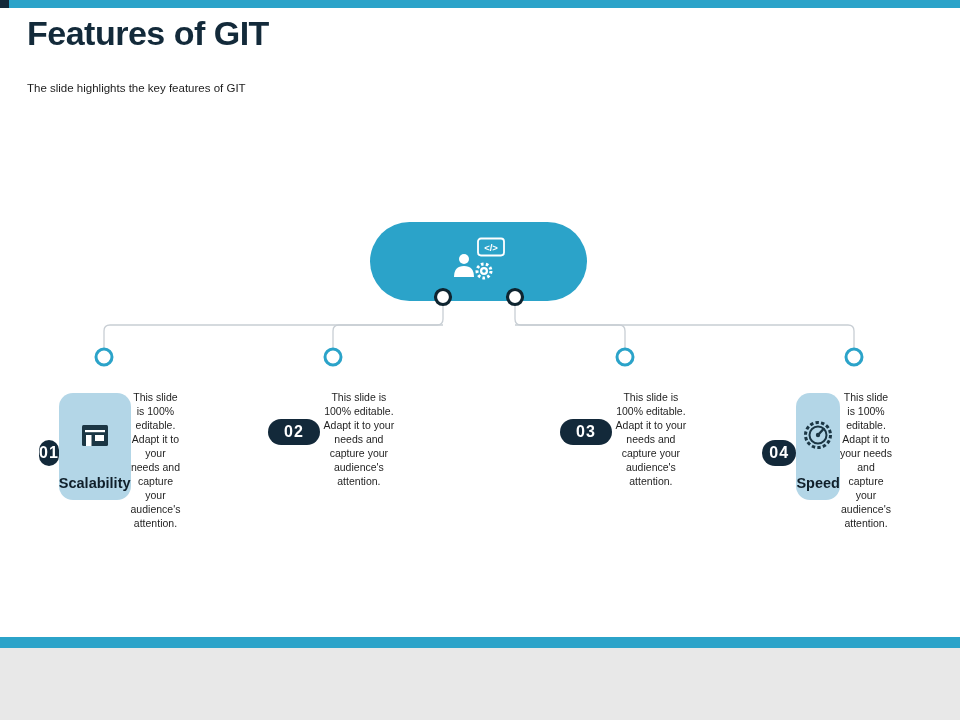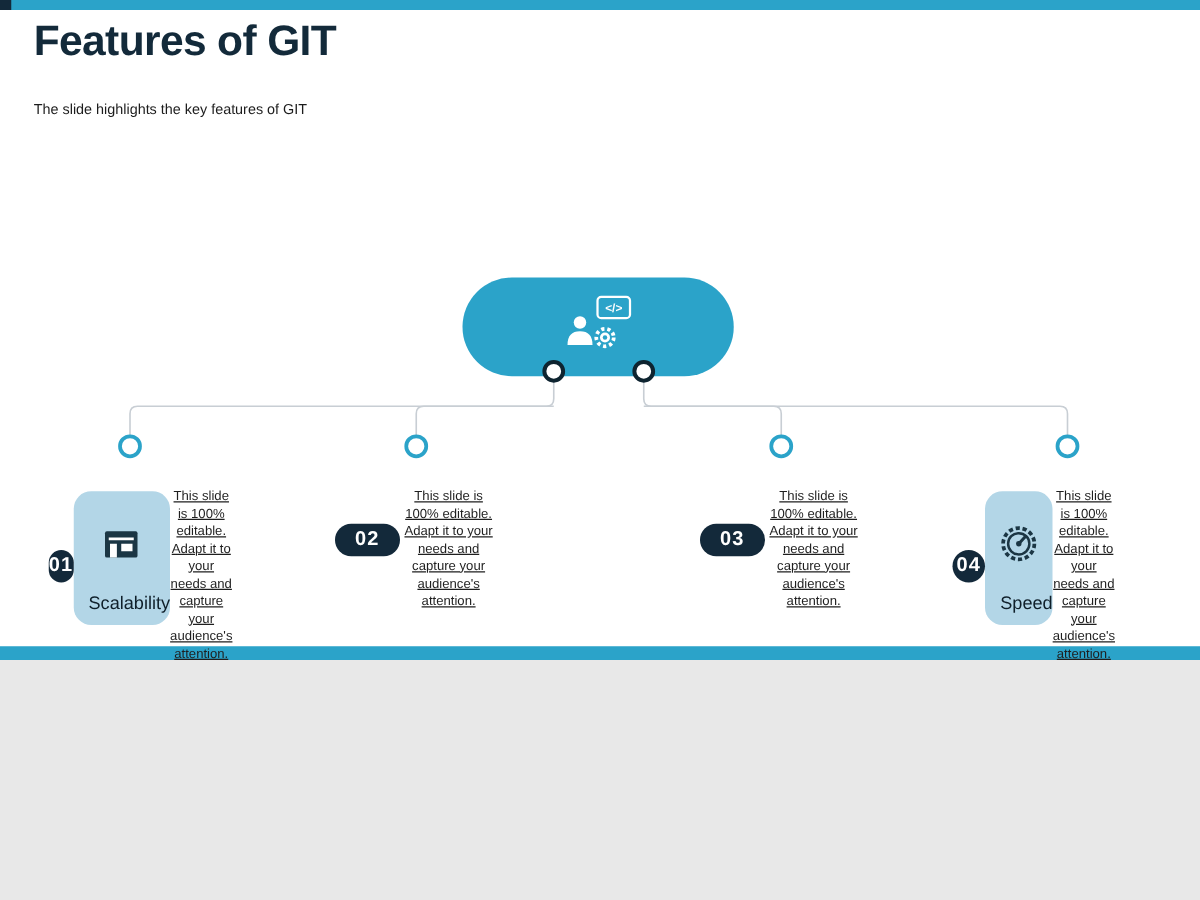--- a/index.html
+++ b/index.html
@@ -1,20 +1,20 @@
 <!DOCTYPE html>
 <html><head>
 <meta charset="utf-8">
 <style>
   * { margin: 0; padding: 0; box-sizing: border-box; }
   html, body { background: #e8e8e8; }
   body { font-family: "Liberation Sans", sans-serif; }
   .slide {
     position: relative;
-    width: 960px; height: 528px;
+    width: 960px; height: 648px;
     background: #ffffff;
     overflow: hidden;
     margin: 0 auto;
   }
   .top-bar {
     position: absolute; top: 0; left: 0; right: 0; height: 8px;
     background: #2BA3C9;
   }
   .top-bar-accent {
     position: absolute; top: 0; left: 0; width: 9px; height: 8px;
@@ -68,29 +68,28 @@
     width: 110px; height: 107px;
     margin-top: -13px;
     background: #B3D6E7;
     border-radius: 14px;
     display: flex; flex-direction: column; align-items: center;
     position: relative; z-index: 1;
   }
   .card-icon { margin-top: 24px; height: 36px; display: flex; align-items: center; justify-content: center; }
   .card-label {
     margin-top: auto; margin-bottom: 9px;
-    font-size: 14.5px; font-weight: 400; color: #0f1f2a;
+    font-size: 14.5px; font-weight: 700; color: #0f1f2a;
     white-space: nowrap;
-    margin-left: 12px;
   }
   .card-desc {
     margin-top: 15px;
     width: 136px;
     text-align: center;
-    font-size: 10.5px; line-height: 1.33; color: #1f1f1f; text-decoration: underline;
+    font-size: 10.5px; line-height: 1.33; color: #1f1f1f;
   }
   .page-badge {
     position: absolute; left: 912px; top: 671px;
     width: 36px; height: 36px; border-radius: 50%;
     background: #2BA3C9;
     color: #ffffff; font-size: 15px; font-weight: 700;
     display: flex; align-items: center; justify-content: center;
     z-index: 4;
   }
 </style>

